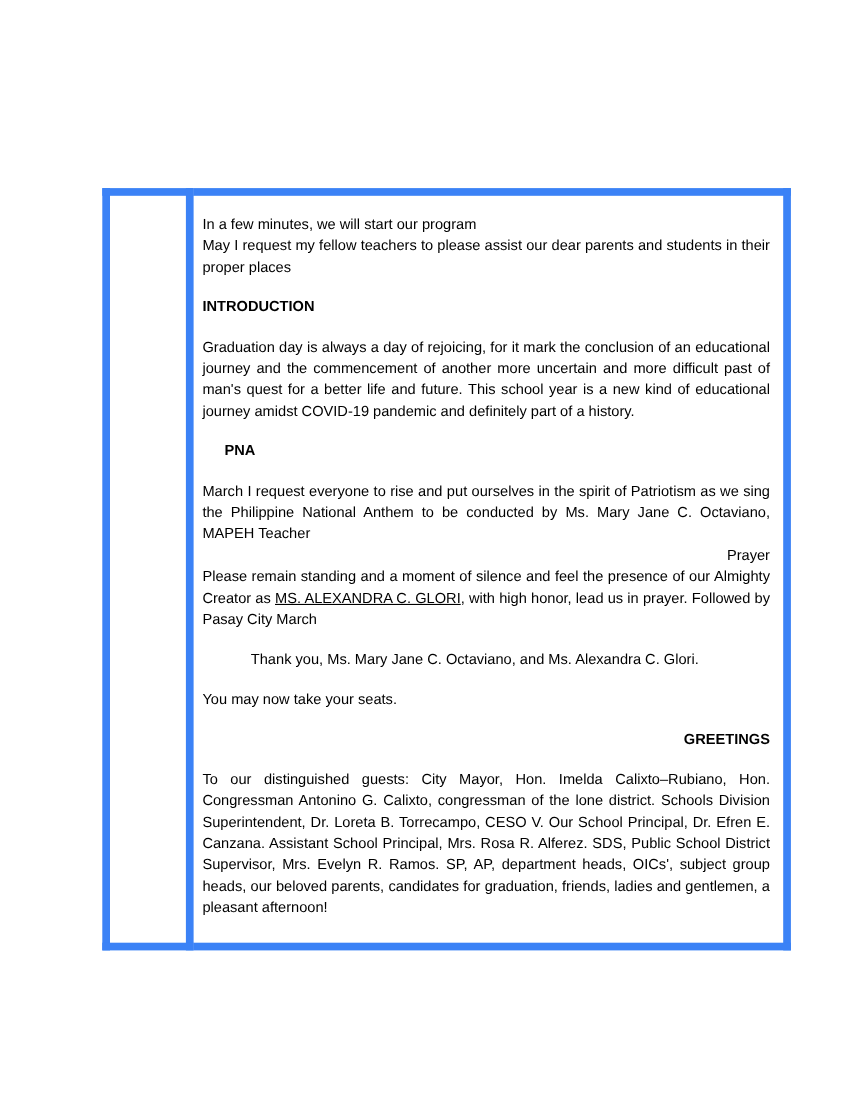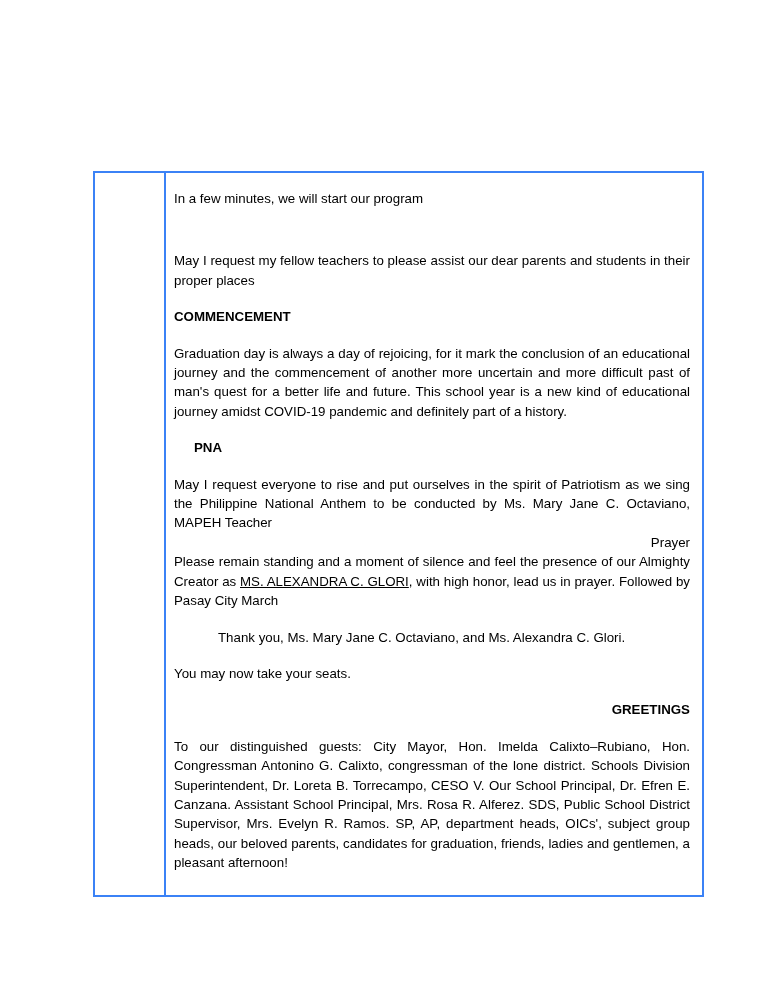--- a/index.html
+++ b/index.html
@@ -46,21 +46,21 @@
   }
   .doc-table {
     position: absolute;
     left: 93px;
     top: 171px;
     width: 586px;
     border-collapse: collapse;
     table-layout: fixed;
   }
   .doc-table td {
-    border: 2px solid #3b82f6;
+    border: 7px solid #3b82f6;
     vertical-align: top;
     padding: 0;
   }
   td.col-left {
     width: 69px;
   }
   td.col-right {
     width: 516px;
     padding: 16px 12px 22px 8px;
   }
@@ -95,29 +95,29 @@
   <div class="title-block">
   </div>
 
   <table class="doc-table">
     <tbody>
         <tr>
       <td class="col-left"></td>
       <td class="col-right">
         <div class="body-text" id="body-content">
               <p class="para" style="text-align: left;">In a few minutes, we will start our program</p>
-              <p class="para" style="text-align: justify; margin-top: 43px;">May I request my fellow teachers to please assist our dear parents and students in their proper places</p>
+              <p class="para" style="text-align: justify;">May I request my fellow teachers to please assist our dear parents and students in their proper places</p>
               <div class="spacer"></div>
-              <p class="para heading" style="text-align: left;">COMMENCEMENT</p>
+              <p class="para heading" style="text-align: left;">INTRODUCTION</p>
               <div class="spacer"></div>
               <p class="para" style="text-align: justify;">Graduation day is always a day of rejoicing, for it mark the conclusion of an educational journey and the commencement of another more uncertain and more difficult past of man's quest for a better life and future. This school year is a new kind of educational journey amidst COVID-19 pandemic and definitely part of a history.</p>
               <div class="spacer"></div>
               <p class="para heading" style="text-align: left; margin-left: 20px;">PNA</p>
               <div class="spacer"></div>
-              <p class="para" style="text-align: justify;">May I request everyone to rise and put ourselves in the spirit of Patriotism as we sing the Philippine National Anthem to be conducted by Ms. Mary Jane C. Octaviano, MAPEH Teacher</p>
+              <p class="para" style="text-align: justify;">March I request everyone to rise and put ourselves in the spirit of Patriotism as we sing the Philippine National Anthem to be conducted by Ms. Mary Jane C. Octaviano, MAPEH Teacher</p>
               <p class="para" style="text-align: right;">Prayer</p>
               <p class="para" style="text-align: justify;"><span>Please remain standing and a moment of silence and feel the presence of our Almighty Creator as </span><span class="u">MS. ALEXANDRA C. GLORI</span><span>, with high honor, lead us in prayer. Followed by Pasay City March</span></p>
               <div class="spacer"></div>
               <p class="para" style="text-align: left; margin-left: 44px;">Thank you, Ms. Mary Jane C. Octaviano, and Ms. Alexandra C. Glori.</p>
               <div class="spacer"></div>
               <p class="para" style="text-align: left;">You may now take your seats.</p>
               <div class="spacer"></div>
               <p class="para heading" style="text-align: right;">GREETINGS</p>
               <div class="spacer"></div>
               <p class="para" style="text-align: justify;">To our distinguished guests: City Mayor, Hon. Imelda Calixto–Rubiano, Hon. Congressman Antonino G. Calixto, congressman of the lone district. Schools Division Superintendent, Dr. Loreta B. Torrecampo, CESO V. Our School Principal, Dr. Efren E. Canzana. Assistant School Principal, Mrs. Rosa R. Alferez. SDS, Public School District Supervisor, Mrs. Evelyn R. Ramos. SP, AP, department heads, OICs', subject group heads, our beloved parents, candidates for graduation, friends, ladies and gentlemen, a pleasant afternoon!</p>

